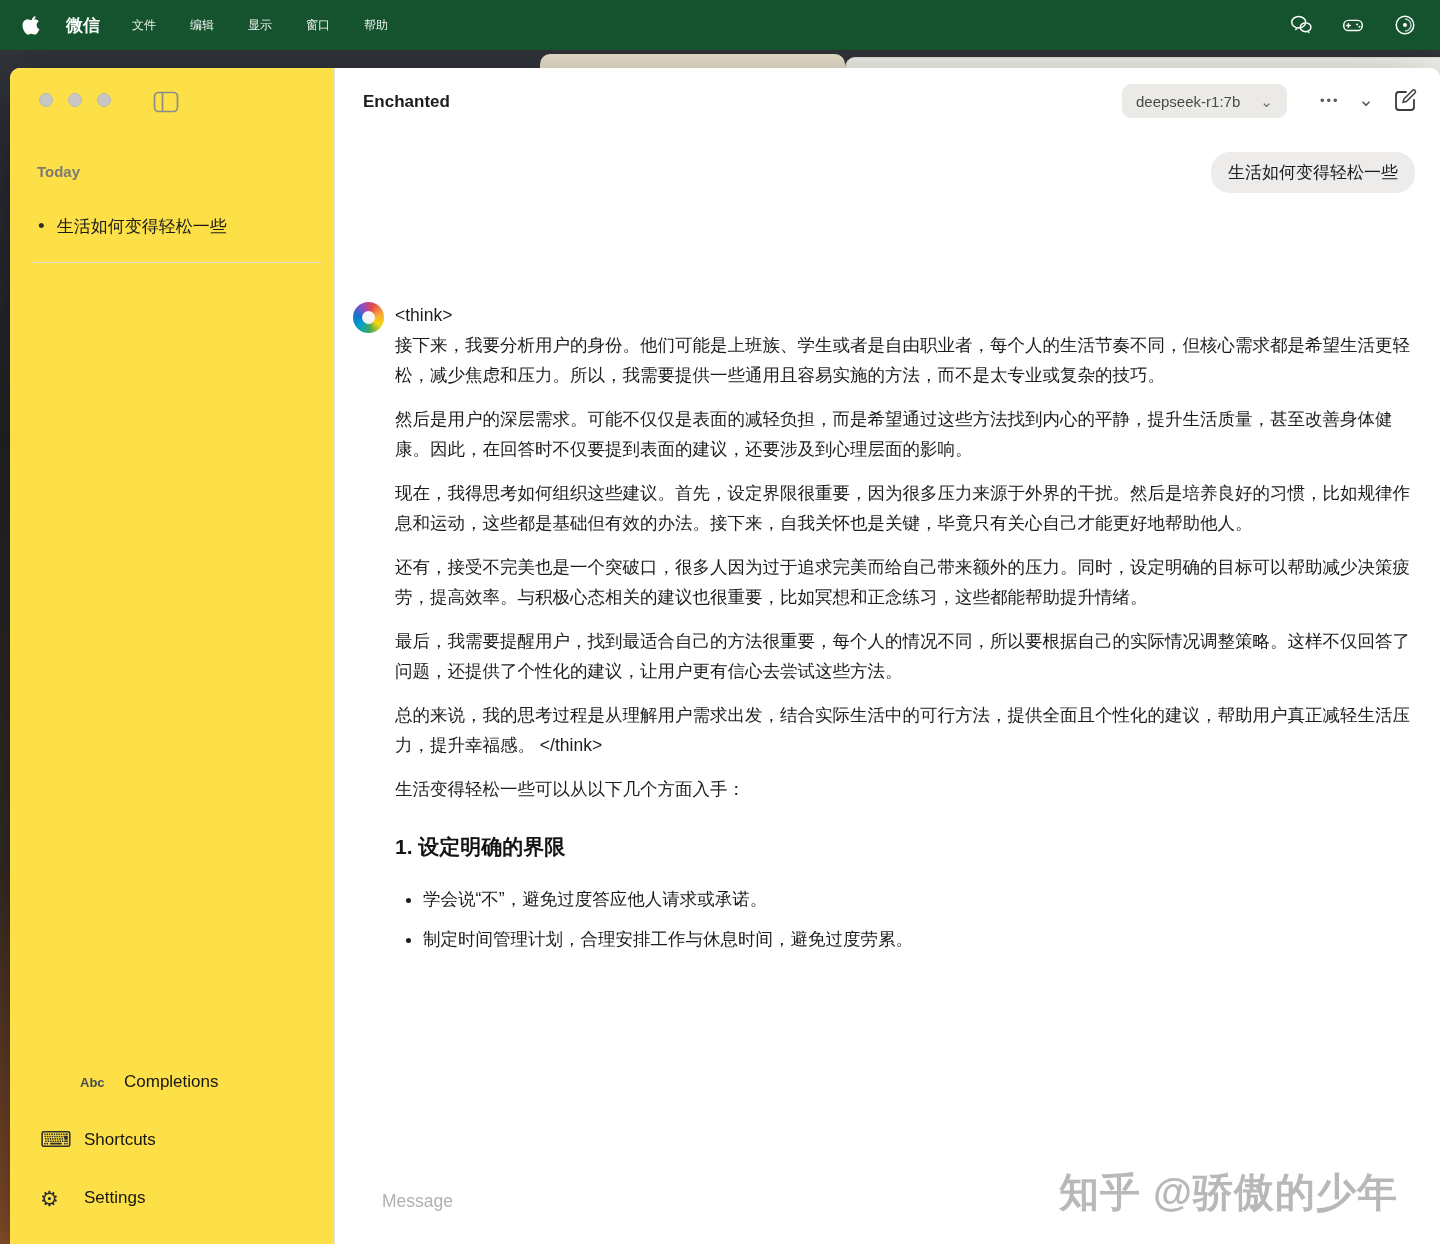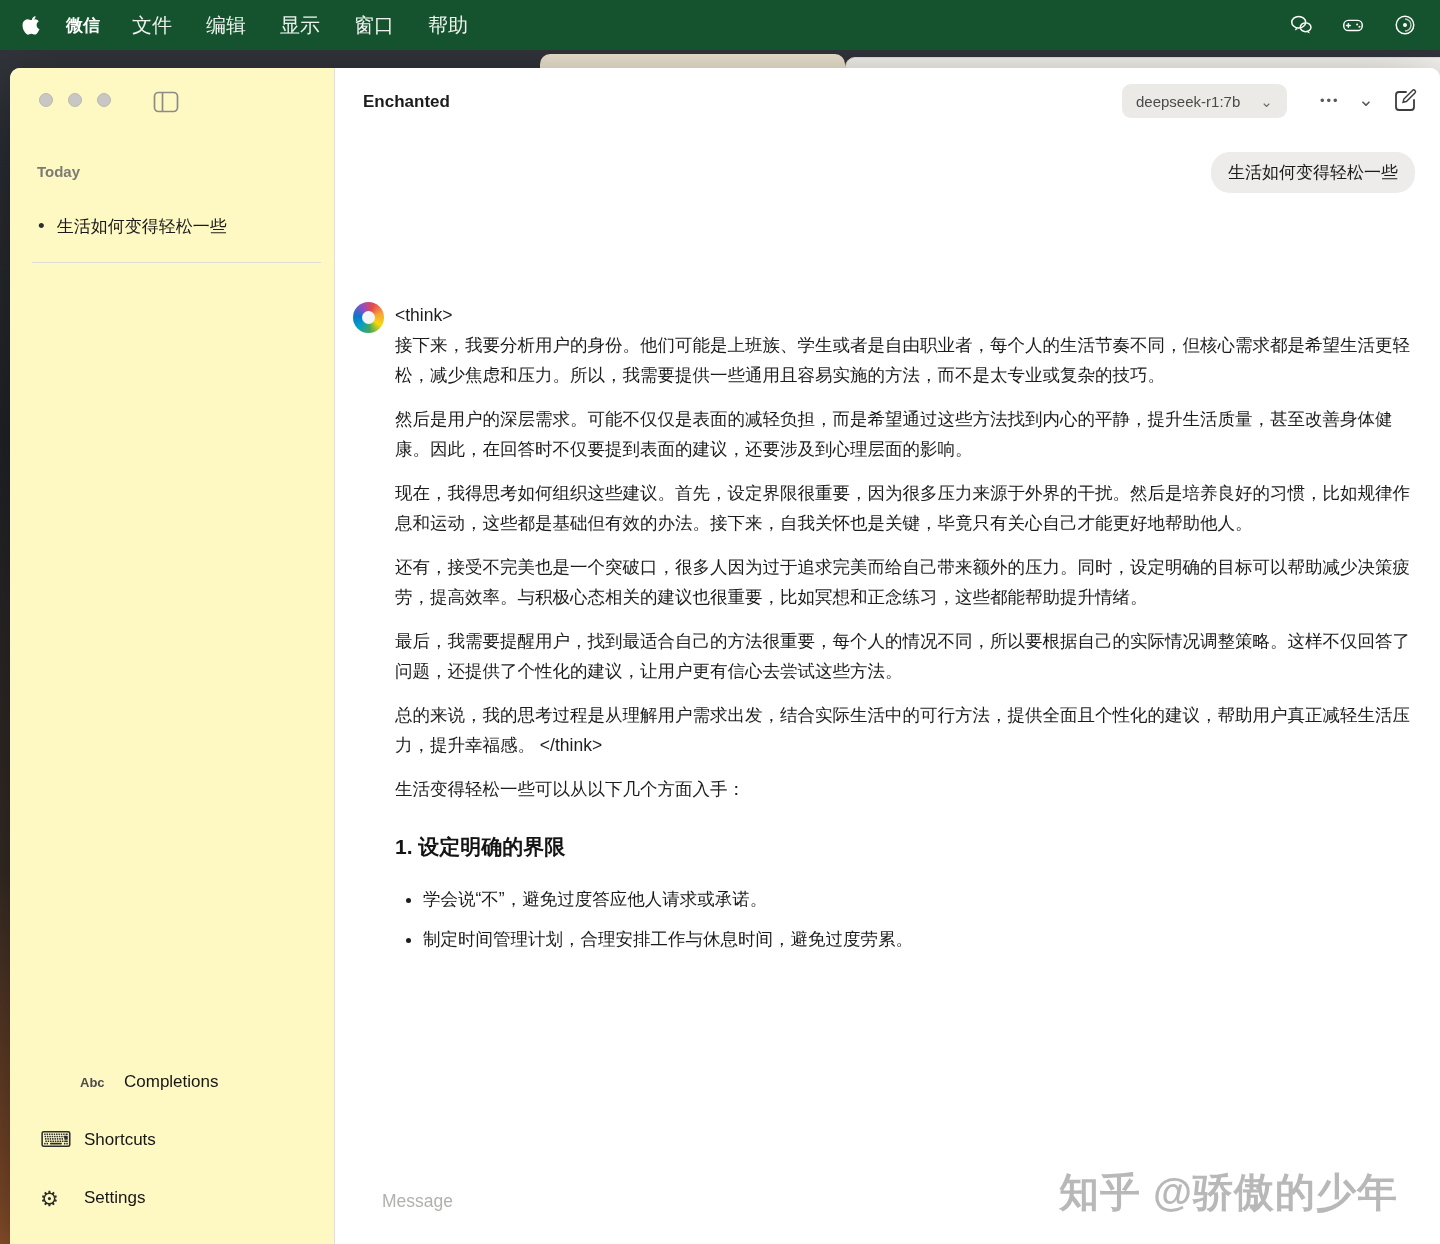--- a/index.html
+++ b/index.html
@@ -12,40 +12,40 @@
 
   
   .menubar {
     position: absolute; top: 0; left: 0; right: 0; height: 50px;
     background: #14532d; color: #fff;
     display: flex; align-items: center; padding: 0 22px; z-index: 60;
   }
   .mb-left { display: flex; align-items: center; }
   .apple-logo { width: 20px; height: 20px; margin-right: 24px; display: inline-flex; }
   .mb-app { font-size: 17px; font-weight: 700; margin-right: 32px; }
-  .mb-item { font-size: 20px; font-weight: 400; color: rgba(255,255,255,.92); margin-right: 34px; cursor: default; }
+  .mb-item { font-size: 12px; font-weight: 400; color: rgba(255,255,255,.92); margin-right: 34px; cursor: default; }
   .mb-right { margin-left: auto; display: flex; align-items: center; gap: 26px; }
   .mb-icon { width: 26px; height: 26px; display: inline-flex; align-items: center; justify-content: center; }
 
   
   .bg-strip-1 { position: absolute; left: 540px; top: 54px; width: 305px; height: 44px;
     background: #efe6d2; border-radius: 10px 10px 0 0; z-index: 1; }
   .bg-strip-2 { position: absolute; left: 845px; top: 57px; right: -8px; height: 44px;
     background: #f6f4ef; border: 1px solid #e4e1da; border-radius: 10px 0 0 0; z-index: 1; }
 
   
   .window {
     position: absolute; left: 10px; top: 68px; width: 1430px; height: 1176px;
     border-radius: 10px 10px 0 0; overflow: hidden; z-index: 10;
     background: #ffffff; box-shadow: 0 22px 70px rgba(0,0,0,.5);
   }
 
   
   .sidebar { position: absolute; left: 0; top: 0; width: 325px; height: 100%;
-    background: #fef9c3; border-right: 1px solid #e1dfdc; }
+    background: #fde047; border-right: 1px solid #e1dfdc; }
   .traffic { position: absolute; top: 25px; width: 14px; height: 14px; border-radius: 50%;
     background: #c9c7c4; border: 1px solid #bbb8b5; }
   .t1 { left: 29px; } .t2 { left: 58px; } .t3 { left: 87px; }
   .sidebar-toggle { position: absolute; left: 143px; top: 23px; width: 26px; height: 22px; color: #8d8b88; }
   .today-label { position: absolute; left: 27px; top: 95px; font-size: 15px; font-weight: 700; color: #7c7a77; }
   .conv-item { position: absolute; left: 22px; top: 140px; right: 14px; height: 36px;
     display: flex; align-items: center; font-size: 17px; color: #1a1a1a; cursor: default; }
   .conv-item::before { content: "•"; color: #2f2f2f; font-size: 19px; margin: 0 12px 0 6px; }
   .conv-divider { position: absolute; left: 22px; right: 13px; top: 194px; height: 1px; background: #dedcd8; }
   .side-row { position: absolute; left: 30px; right: 14px; height: 30px;

